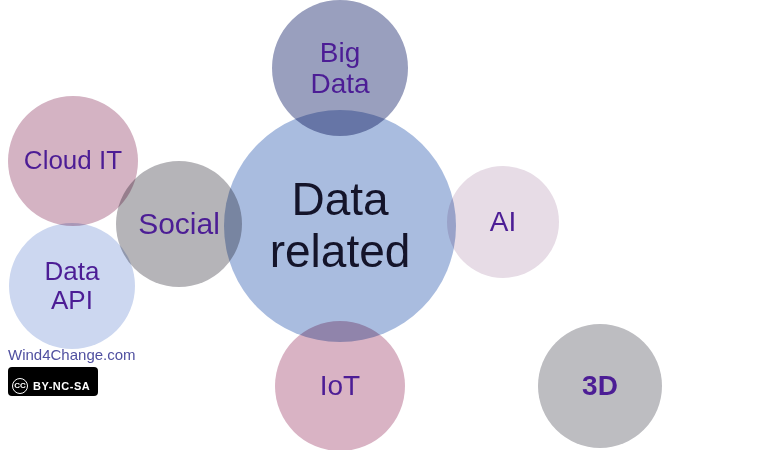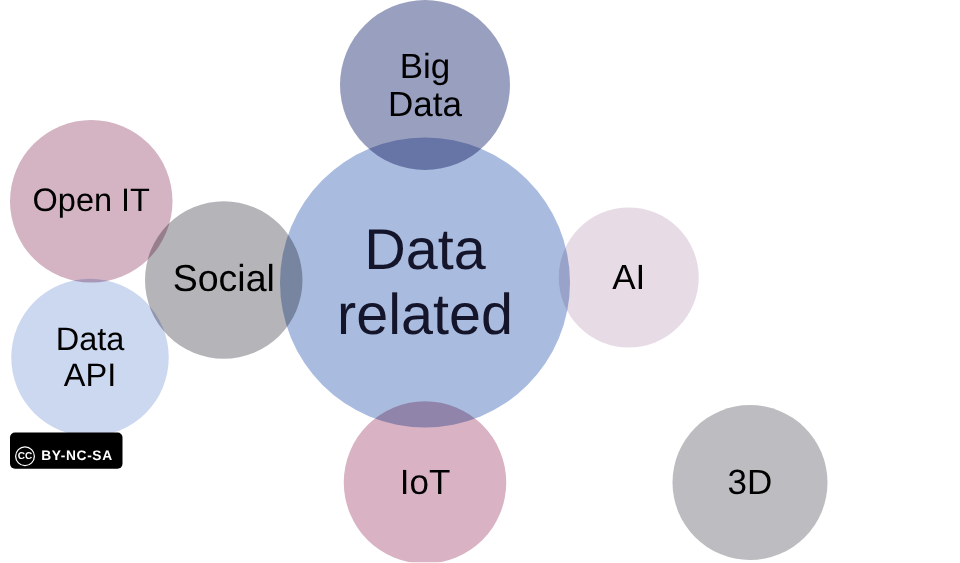--- a/index.html
+++ b/index.html
@@ -16,36 +16,36 @@
     overflow: hidden;
   }
   .node {
     position: absolute;
     border-radius: 50%;
     display: flex;
     align-items: center;
     justify-content: center;
     text-align: center;
     mix-blend-mode: multiply;
-    color: #000000;
+    color: #4c1d95;
     line-height: 1.12;
     white-space: pre-line;
     font-weight: 500;
   }
   
   .n-center    { left: 224px; top: 110px; width: 232px; height: 232px; font-size: 46px; color: #14142a; }
   .n-bigdata   { left: 272px; top: 0px;   width: 136px; height: 136px; font-size: 28px; }
   .n-cloud     { left: 116px; top: 161px; width: 126px; height: 126px; font-size: 30px; }
   .n-fastit    { left: 8px;   top: 96px;  width: 130px; height: 130px; font-size: 26px; }
   .n-openapi   { left: 9px;   top: 223px; width: 126px; height: 126px; font-size: 26px; }
   .n-iot       { left: 275px; top: 321px; width: 130px; height: 130px; font-size: 28px; }
   .n-ai        { left: 447px; top: 166px; width: 112px; height: 112px; font-size: 28px; }
   .n-blockchain{ left: 539px; top: 2px;   width: 124px; height: 124px; font-size: 15px; }
   .n-social    { left: 645px; top: 170px; width: 114px; height: 114px; font-size: 13px; color: #23234a; }
-  .n-3d        { left: 538px; top: 324px; width: 124px; height: 124px; font-size: 28px; }
+  .n-3d        { left: 538px; top: 324px; width: 124px; height: 124px; font-size: 28px; font-weight: bold; }
 
   .footer {
     position: absolute;
     left: 8px;
     top: 346px;
   }
   .site-text {
     font-size: 15px;
     color: #5050a0;
     margin-bottom: 4px;
@@ -84,33 +84,34 @@
 <div class="stage">
 
   <div class="node n-center" style="background-color: rgb(169, 188, 223);">Data
 related</div>
 
   <div class="node n-bigdata" style="background-color: rgb(153, 159, 190);">Big
 Data</div>
 
   <div class="node n-cloud" style="background-color: rgb(181, 180, 184);">Social</div>
 
-  <div class="node n-fastit" style="background-color: rgb(212, 179, 195);">Open IT</div>
+  <div class="node n-fastit" style="background-color: rgb(212, 179, 195);">Cloud IT</div>
 
   <div class="node n-openapi" style="background-color: rgb(204, 215, 240);">Data
 API</div>
 
   <div class="node n-ai" style="background-color: rgb(231, 220, 230);">AI</div>
 
   <div class="node n-iot" style="background-color: rgb(217, 179, 196);">IoT</div>
 
 
 
   <div class="node n-3d" style="background-color: rgb(189, 189, 193);">3D</div>
 
   <div class="footer">
+    <div class="site-text">Wind4Change.com</div>
     <div class="cc-badge">
       <span class="cc-circle">CC</span>
       <span class="cc-terms">BY-NC-SA</span>
     </div>
   </div>
 
 </div>
 
 </body></html>

